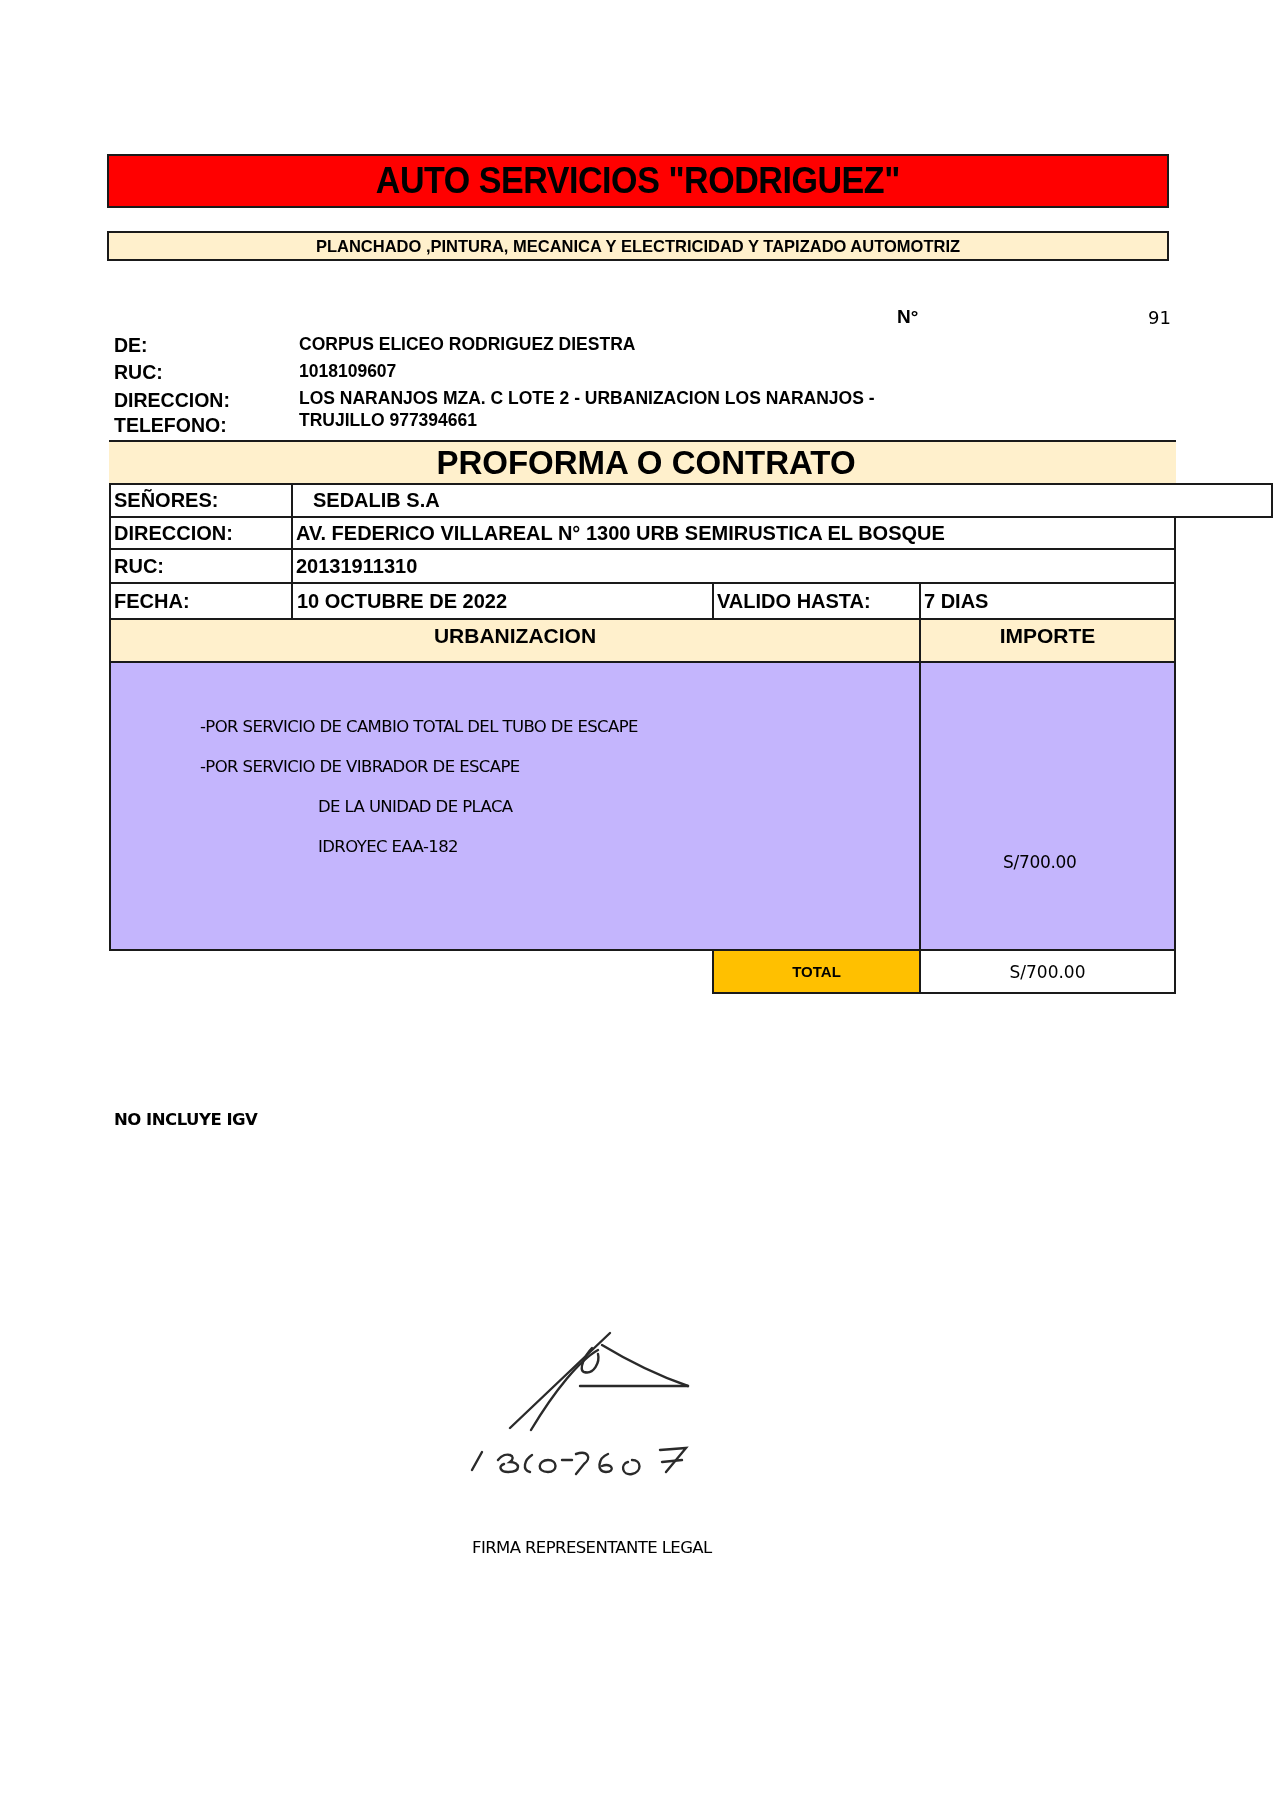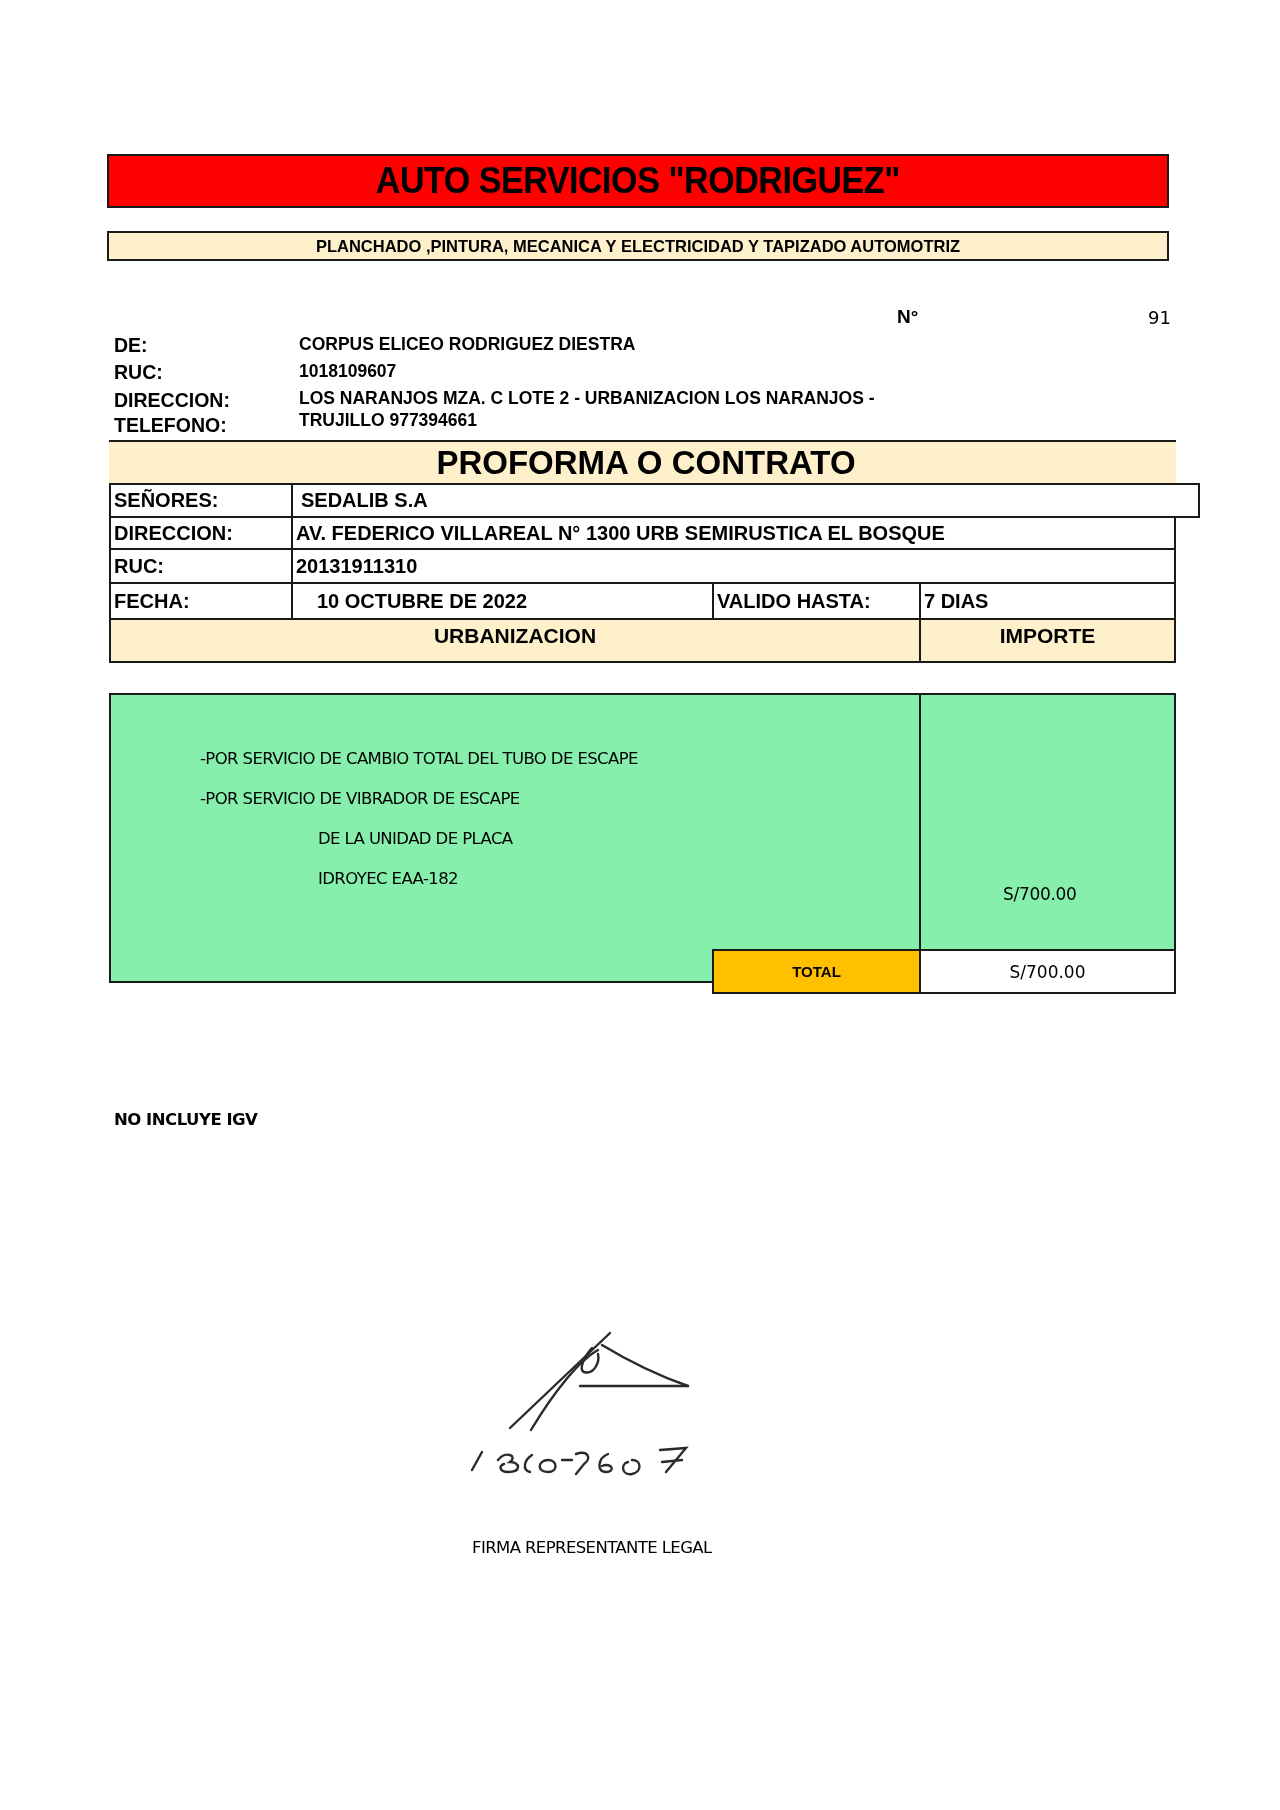--- a/index.html
+++ b/index.html
@@ -12,21 +12,21 @@
     .num-label { left: 897px; top: 306px; font-weight: bold; font-size: 19px; }
     .num-value { left: 1148px; top: 307px; font-size: 18px; font-family: "DejaVu Sans", sans-serif; text-align: right; }
     .lbl { font-weight: bold; font-size: 19.5px; left: 114px; }
     .val { font-weight: bold; font-size: 17.5px; left: 299px; }
     .sep-line { left: 109px; top: 440px; width: 1067px; height: 2px; background: #1a1a1a; }
     .proforma { left: 109px; top: 442px; width: 1067px; height: 41px; background: #fff0cc; display: flex; align-items: center; justify-content: center; }
     .proforma span { font-weight: bold; font-size: 33px; margin-left: 7px; }
     .grid { left: 109px; top: 483px; width: 1067px; }
     .cell { position: absolute; box-sizing: border-box; border: 2px solid #1a1a1a; display: flex; align-items: center; font-weight: bold; font-size: 20px; padding-left: 3px; background: #fff; white-space: nowrap; overflow: hidden; }
     .cell.head { background: #fff0cc; justify-content: center; padding-left: 0; font-size: 21px; align-items: flex-start; padding-top: 4px; }
-    .body-box { box-sizing: border-box; border: 2px solid #1a1a1a; background: #86efac; position: absolute; margin-top: 32px; }
+    .body-box { box-sizing: border-box; border: 2px solid #1a1a1a; background: #c4b5fd; position: absolute; }
     .desc-line { position: absolute; font-family: "DejaVu Sans", sans-serif; font-size: 16.5px; letter-spacing: -0.6px; }
     .money { position: absolute; font-family: "DejaVu Sans", sans-serif; font-size: 17px; letter-spacing: -0.3px; }
     .total-cell { position: absolute; box-sizing: border-box; border: 2px solid #1a1a1a; background: #ffc000; display: flex; align-items: center; justify-content: center; font-weight: bold; font-size: 15px; }
     .total-val { position: absolute; box-sizing: border-box; border: 2px solid #1a1a1a; background: #fff; display: flex; align-items: center; justify-content: center; font-family: "DejaVu Sans", sans-serif; font-size: 17px; }
     .note { left: 114px; top: 1110px; font-family: "DejaVu Sans", sans-serif; font-weight: bold; font-size: 16.5px; letter-spacing: -0.5px; }
     .firma { left: 472px; top: 1538px; font-family: "DejaVu Sans", sans-serif; font-weight: normal; font-size: 16.5px; letter-spacing: -0.6px; }
     .signature { left: 460px; top: 1320px; width: 300px; height: 180px; }
   </style>
 </head>
 <body>
@@ -52,30 +52,30 @@
 
 <div class="abs sep-line"></div>
 
 <div class="abs proforma">
   <span>PROFORMA O CONTRATO</span>
 </div>
 
 <div class="abs grid">
 
   <div class="cell" style="left:0;top:0;width:207px;height:35px">SEÑORES:</div>
-  <div class="cell" style="left:182px;top:0;width:909px;height:35px;padding-left:8px">SEDALIB S.A</div>
+  <div class="cell" style="left:182px;top:0;width:982px;height:35px;padding-left:20px">SEDALIB S.A</div>
 
   <div class="cell" style="left:0;top:33px;width:184px;height:34px">DIRECCION:</div>
   <div class="cell" style="left:182px;top:33px;width:885px;height:34px">AV. FEDERICO VILLAREAL N° 1300 URB SEMIRUSTICA EL BOSQUE</div>
 
   <div class="cell" style="left:0;top:65px;width:184px;height:36px">RUC:</div>
   <div class="cell" style="left:182px;top:65px;width:885px;height:36px">20131911310</div>
 
   <div class="cell" style="left:0;top:99px;width:184px;height:38px">FECHA:</div>
-  <div class="cell" style="left:182px;top:99px;width:423px;height:38px;padding-left:24px">10 OCTUBRE DE 2022</div>
+  <div class="cell" style="left:182px;top:99px;width:423px;height:38px;padding-left:4px">10 OCTUBRE DE 2022</div>
   <div class="cell" style="left:603px;top:99px;width:209px;height:38px">VALIDO HASTA:</div>
   <div class="cell" style="left:810px;top:99px;width:257px;height:38px">7 DIAS</div>
 
   <div class="cell head" style="left:0;top:135px;width:812px;height:45px">URBANIZACION</div>
   <div class="cell head" style="left:810px;top:135px;width:257px;height:45px">IMPORTE</div>
 
   <div class="body-box" style="left:0;top:178px;width:812px;height:290px">
     <div class="desc-line" style="left:89px;top:54px">-POR SERVICIO DE CAMBIO TOTAL DEL TUBO DE ESCAPE</div>
     <div class="desc-line" style="left:89px;top:94px">-POR SERVICIO DE VIBRADOR DE ESCAPE</div>
     <div class="desc-line" style="left:207px;top:134px">DE LA UNIDAD DE PLACA</div>

